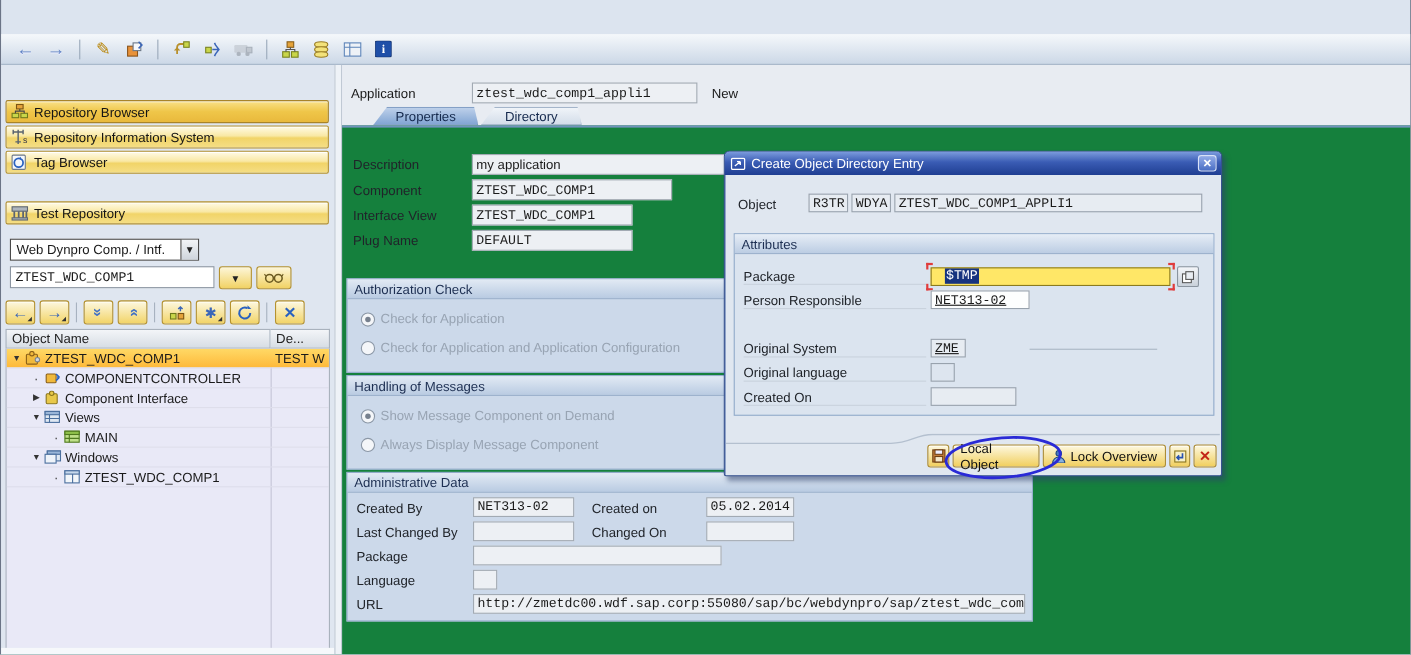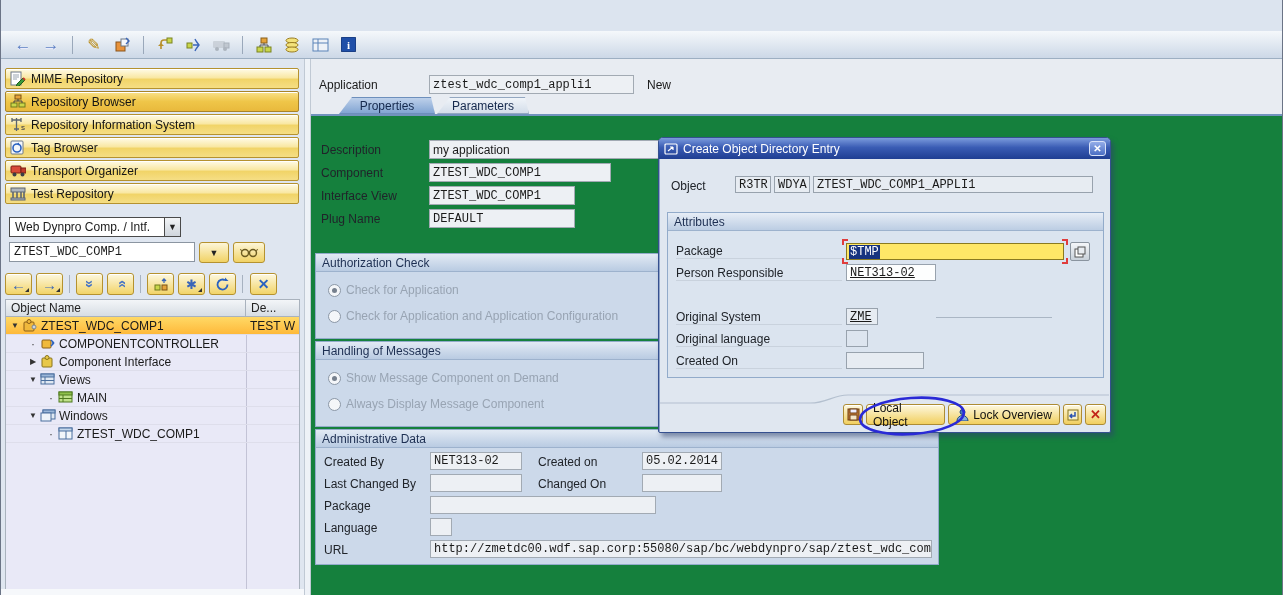--- a/index.html
+++ b/index.html
@@ -140,21 +140,21 @@
     font-size:10px; font-weight:bold; display:flex; align-items:center; justify-content:center;
   }
   .dfield { position:absolute; background:#e7ecf2; border:1px solid #98a2ad; height:17px; display:flex; align-items:center; padding:0 3px; white-space:nowrap; }
   .dlabel { position:absolute; color:#20242a; }
   .dline { border-bottom:1px solid #c9d2dd; }
   #attrbox { position:absolute; left:8px; top:74px; width:437px; height:166px; background:#dbe4ef; border:1px solid #92abca; }
   #attrbox .gh { height:18px; background:linear-gradient(#e6edf6,#bccde3); border-bottom:1px solid #9db2cd; display:flex; align-items:center; padding-left:6px; color:#1d2f52; }
 
   #pkgwrap { position:absolute; left:176px; top:28px; width:222px; height:21px; }
   #pkgfield { position:absolute; left:2px; top:2px; width:218px; height:17px; background:#ffe767; border:1px solid #8a7a20;
-    display:flex; align-items:center; padding-left:2px; }
+    display:flex; align-items:flex-start; padding-left:12px; }
   #pkgfield .selection { background:#16337f; color:#fff; padding:0 1px; }
   .rc { position:absolute; width:6px; height:6px; border:2px solid #e03c3c; }
   .rc.tl { left:-2px; top:-2px; border-right:none; border-bottom:none; }
   .rc.tr { right:-2px; top:-2px; border-left:none; border-bottom:none; }
   .rc.bl { left:-2px; bottom:-2px; border-right:none; border-top:none; }
   .rc.br { right:-2px; bottom:-2px; border-left:none; border-top:none; }
   #f4btn { position:absolute; left:402px; top:29px; width:20px; height:19px; background:linear-gradient(#f4f6f9,#c9d1da);
     border:1px solid #8a949f; border-radius:2px; display:flex; align-items:center; justify-content:center; }
 
   #dlg-footer-line { position:absolute; left:1px; top:256px; width:449px; height:10px; }
@@ -235,31 +235,20 @@
     </span>
     <span class="tbtn">
       <svg width="15" height="15">
           <rect x="0" y="0" width="15" height="15" rx="2" fill="#1f4fa8" stroke="#12306b"></rect>
           <text x="7.5" y="11.5" text-anchor="middle" font-size="11" font-family="Liberation Serif, serif" font-weight="bold" fill="#fff">i</text>
         </svg>
     </span>
   </div>
 
   <div id="sidebar">
-    <div class="navbtn" style="top:9px">
-      <span class="nicon">
-          <svg width="16" height="15">
-            <rect x="1" y="1" width="10" height="13" fill="#fff" stroke="#6d7988"></rect>
-            <path d="M3 4 h6 M3 6 h6 M3 8 h4" stroke="#9aa5b1"></path>
-            <path d="M7 13 l6 -6 2 2 -6 6 -3 1z" fill="#3a9a3a" stroke="#1d5c1d"></path>
-            <path d="M13 7 l2 2" stroke="#c03a2a" stroke-width="2"></path>
-          </svg>
-        </span>
-      <span class="lbl">MIME Repository</span>
-    </div>
     <div class="navbtn sel" style="top:32px">
       <span class="nicon">
           <svg width="16" height="15">
             <rect x="5" y="1" width="6" height="4" fill="#e5a33a" stroke="#7c5514"></rect>
             <rect x="1" y="9" width="6" height="4" fill="#c9d64a" stroke="#6f7a1c"></rect>
             <rect x="9" y="9" width="6" height="4" fill="#c9d64a" stroke="#6f7a1c"></rect>
             <path d="M8 5 v2 M4 9 v-2 h8 v2" fill="none" stroke="#444"></path>
           </svg>
         </span>
       <span class="lbl">Repository Browser</span>
@@ -275,31 +264,20 @@
     </div>
     <div class="navbtn" style="top:78px">
       <span class="nicon">
           <svg width="16" height="15">
             <rect x="1" y="1" width="12" height="13" rx="1" fill="#f4f7fa" stroke="#6d7988"></rect>
             <circle cx="7" cy="8" r="4" fill="none" stroke="#2a62c0" stroke-width="1.6"></circle>
             <path d="M7 4 l2 -1.5 v3z" fill="#2a62c0"></path>
           </svg>
         </span>
       <span class="lbl">Tag Browser</span>
-    </div>
-    <div class="navbtn" style="top:101px">
-      <span class="nicon">
-          <svg width="17" height="15">
-            <rect x="1" y="3" width="10" height="7" rx="1" fill="#d84a38" stroke="#7c1f14"></rect>
-            <rect x="11" y="5" width="5" height="5" fill="#c03a2a" stroke="#7c1f14"></rect>
-            <circle cx="4.5" cy="11.5" r="2" fill="#3a3f46"></circle>
-            <circle cx="12.5" cy="11.5" r="2" fill="#3a3f46"></circle>
-          </svg>
-        </span>
-      <span class="lbl">Transport Organizer</span>
     </div>
     <div class="navbtn" style="top:124px">
       <span class="nicon">
           <svg width="17" height="15">
             <rect x="1" y="2" width="14" height="4" fill="#aeb5bd" stroke="#5d6570"></rect>
             <path d="M3 6 v7 M7 6 v7 M11 6 v7 M14 6 v7" stroke="#5d6570" stroke-width="1.6"></path>
             <rect x="1" y="12" width="14" height="2" fill="#aeb5bd" stroke="#5d6570"></rect>
           </svg>
         </span>
       <span class="lbl">Test Repository</span>
@@ -451,21 +429,21 @@
   <div id="vsplit"></div>
 
   <div id="main">
     <div id="app-label">Application</div>
     <div id="app-field" class="field mono">
         <span>ztest_wdc_comp1_appli1</span>
       </div>
     <div id="app-new">New</div>
 
     <div id="tab1" class="tab">Properties</div>
-    <div id="tab2" class="tab">Parameters</div>
+    <div id="tab2" class="tab">Directory</div>
 
     <div id="content">
 
       <div class="flabel" style="top:27px">Description</div>
       <div class="field" style="position:absolute;left:118px;top:24px;width:240px">
           <span>my application</span>
         </div>
 
       <div class="flabel" style="top:50px">Component</div>
       <div class="field mono" style="position:absolute;left:118px;top:47px;width:182px">

